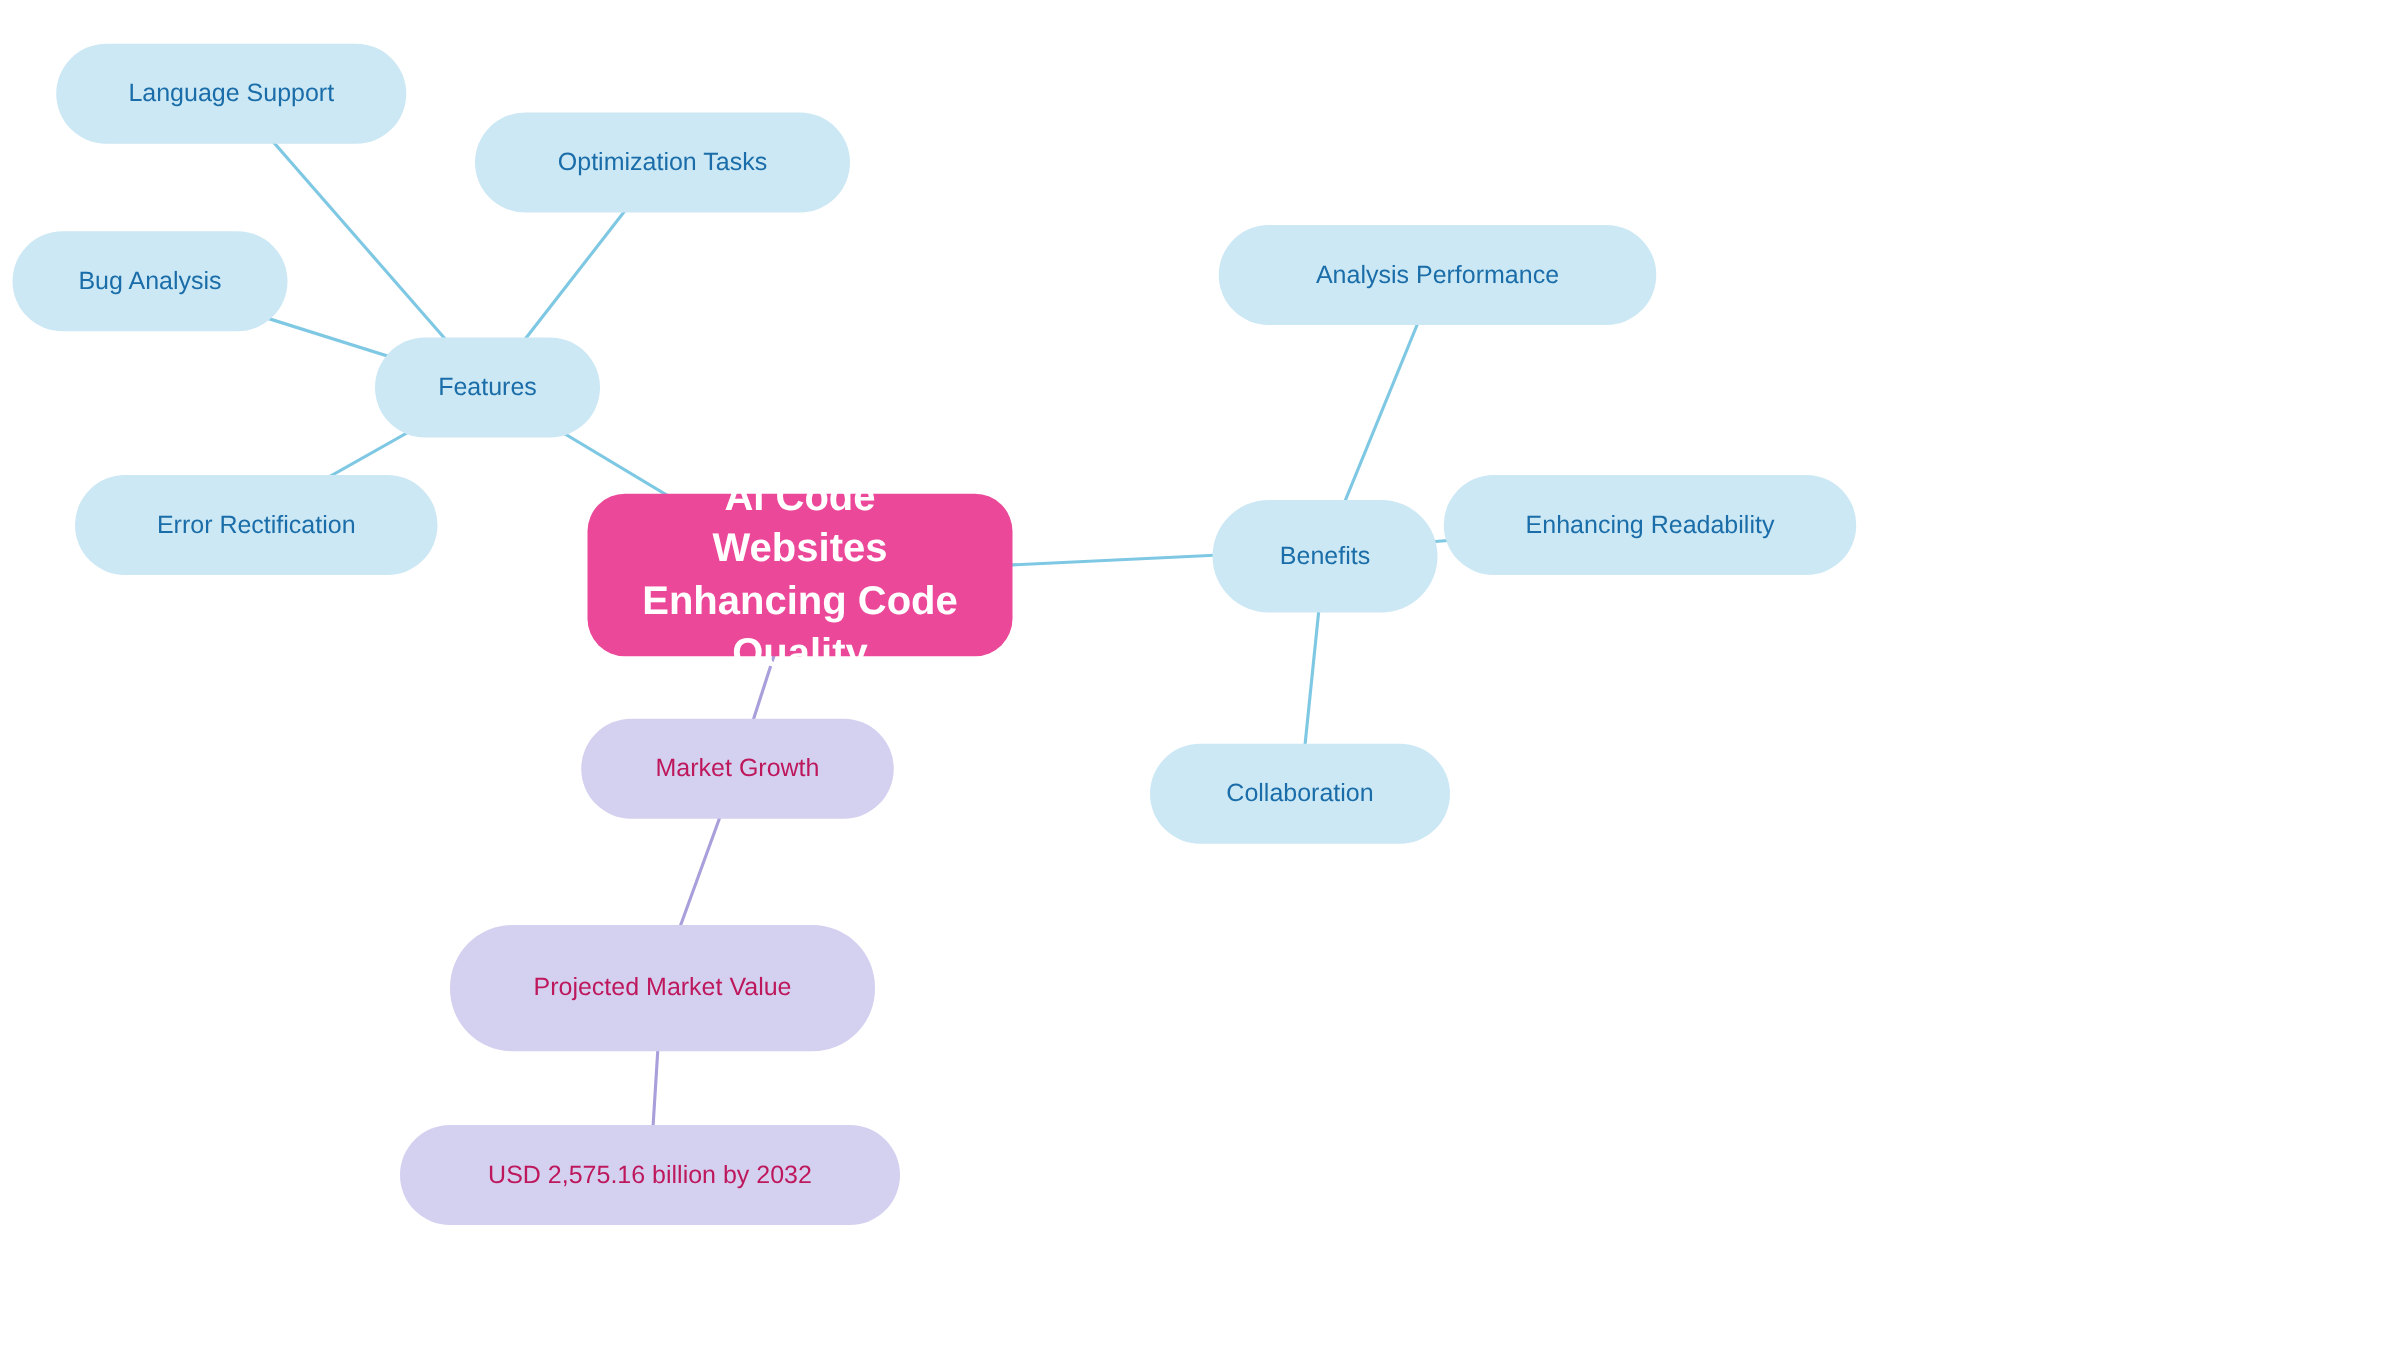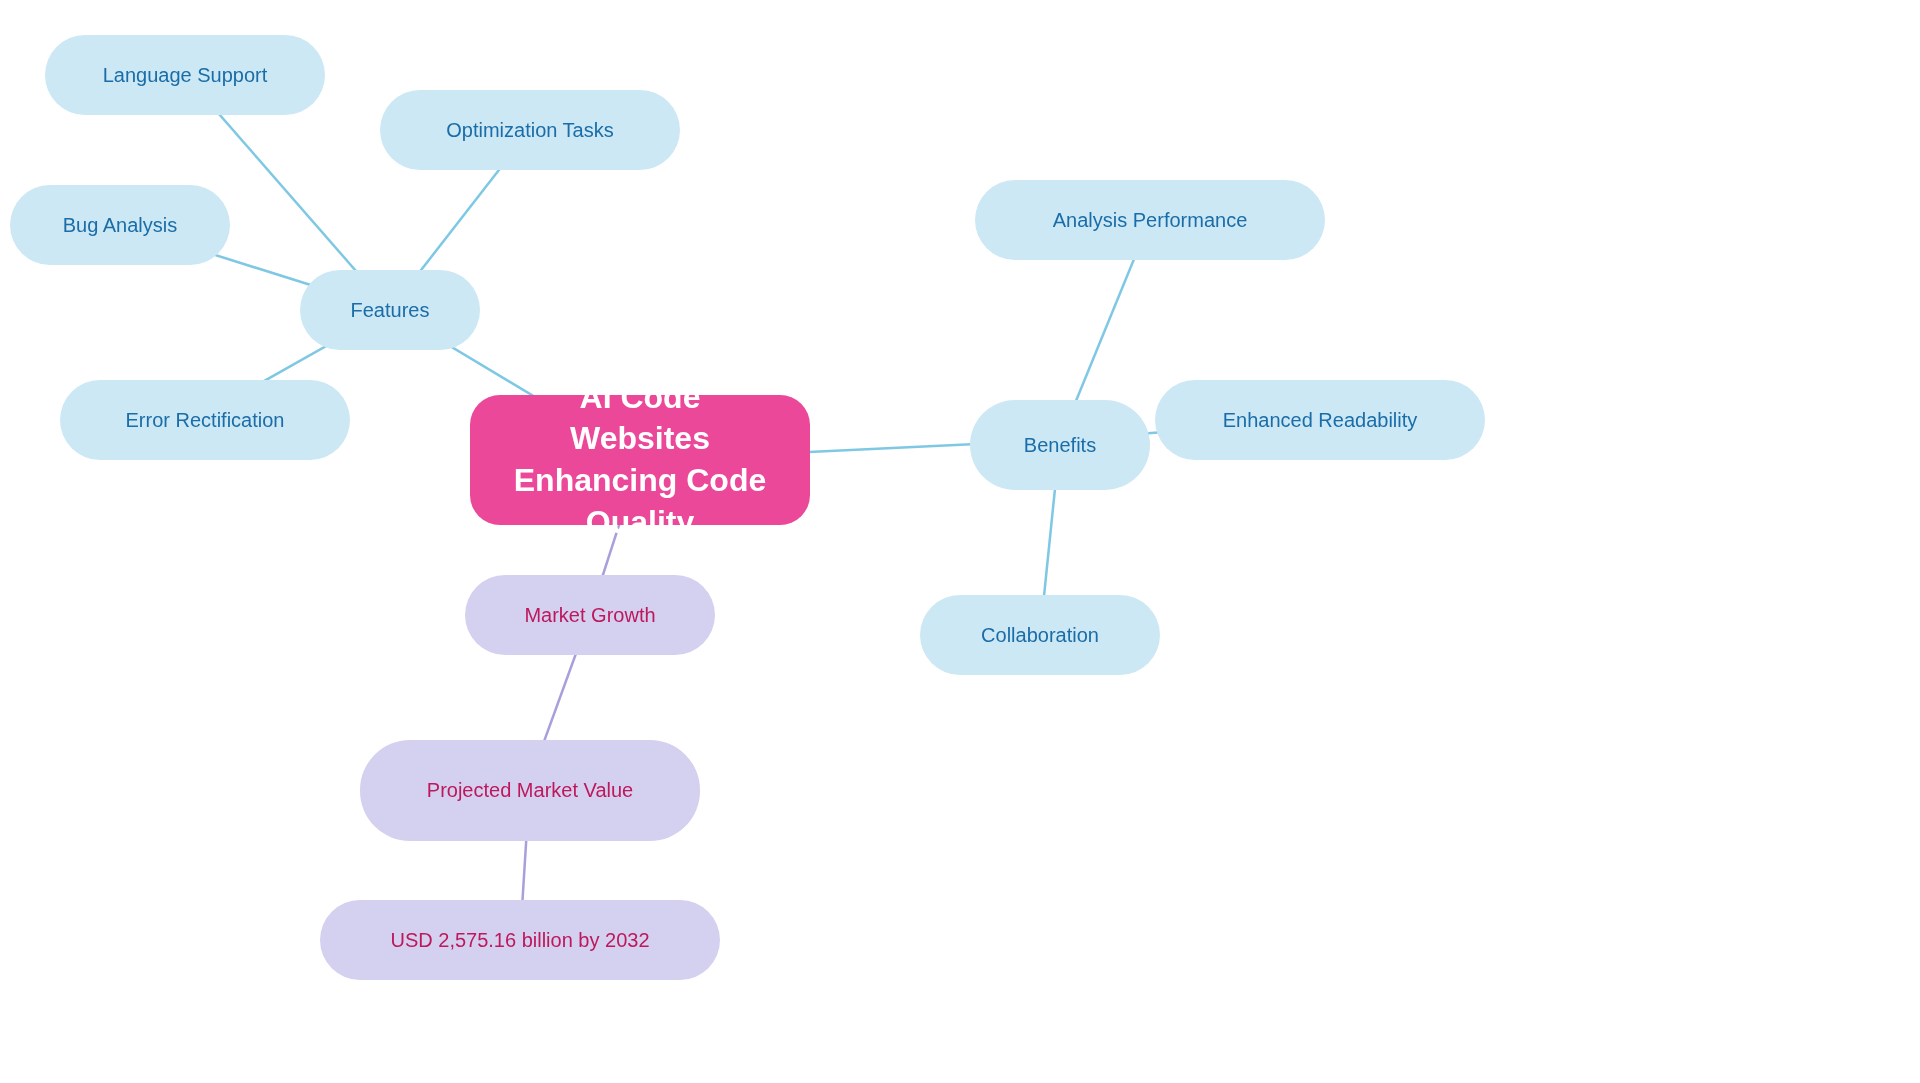--- a/index.html
+++ b/index.html
@@ -91,21 +91,21 @@
   <span>AI Code Websites Enhancing
 Code Quality</span>
 </div>
 <div id="node-benefits" class="node node-blue" style="position: absolute; left: 970px; top: 400px; width: 180px; height: 90px;">
   <span>Benefits</span>
 </div>
 <div id="node-improved_performance" class="node node-blue" style="position: absolute; left: 975px; top: 180px; width: 350px; height: 80px;">
   <span>Analysis Performance</span>
 </div>
 <div id="node-enhanced_readability" class="node node-blue" style="position: absolute; left: 1155px; top: 380px; width: 330px; height: 80px;">
-  <span>Enhanced Readability</span>
+  <span>Enhancing Readability</span>
 </div>
 <div id="node-collaboration" class="node node-blue" style="position: absolute; left: 920px; top: 595px; width: 240px; height: 80px;">
   <span>Collaboration</span>
 </div>
 <div id="node-market_growth" class="node node-purple" style="position: absolute; left: 465px; top: 575px; width: 250px; height: 80px;">
   <span>Market Growth</span>
 </div>
 <div id="node-projected_market_value" class="node node-purple" style="position: absolute; left: 360px; top: 740px; width: 340px; height: 101px;">
   <span>Projected Market Value</span>
 </div>

